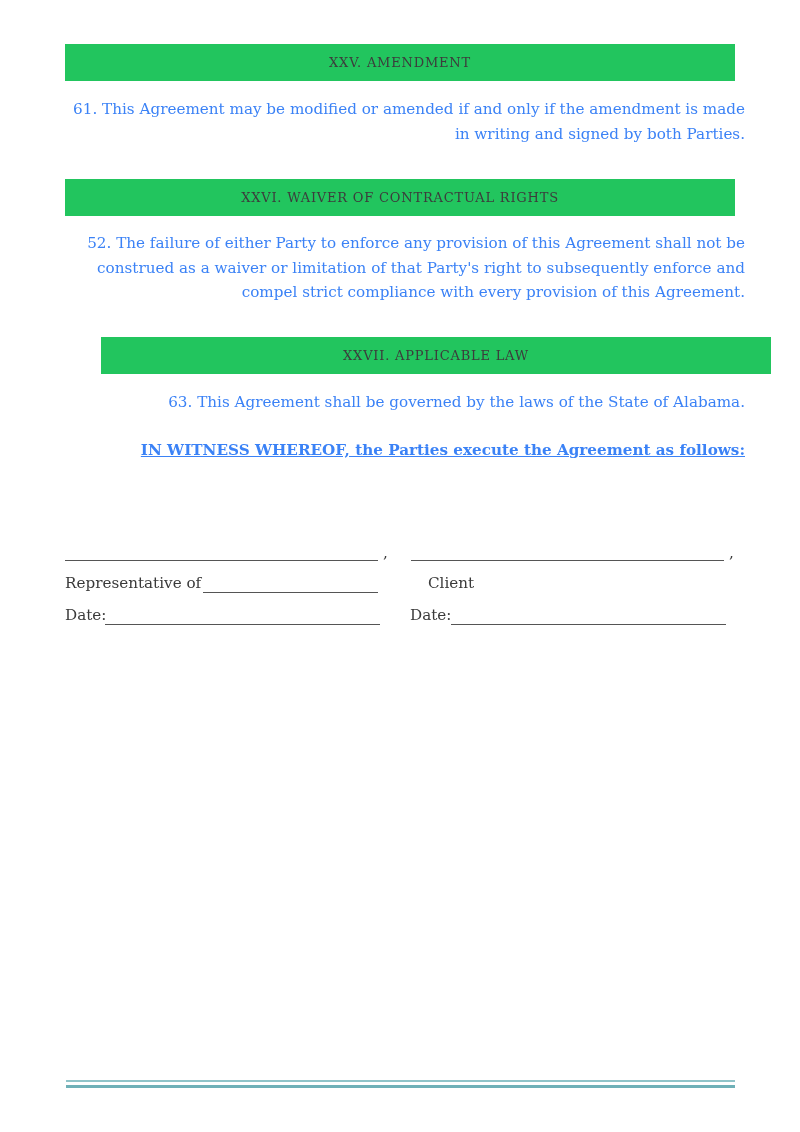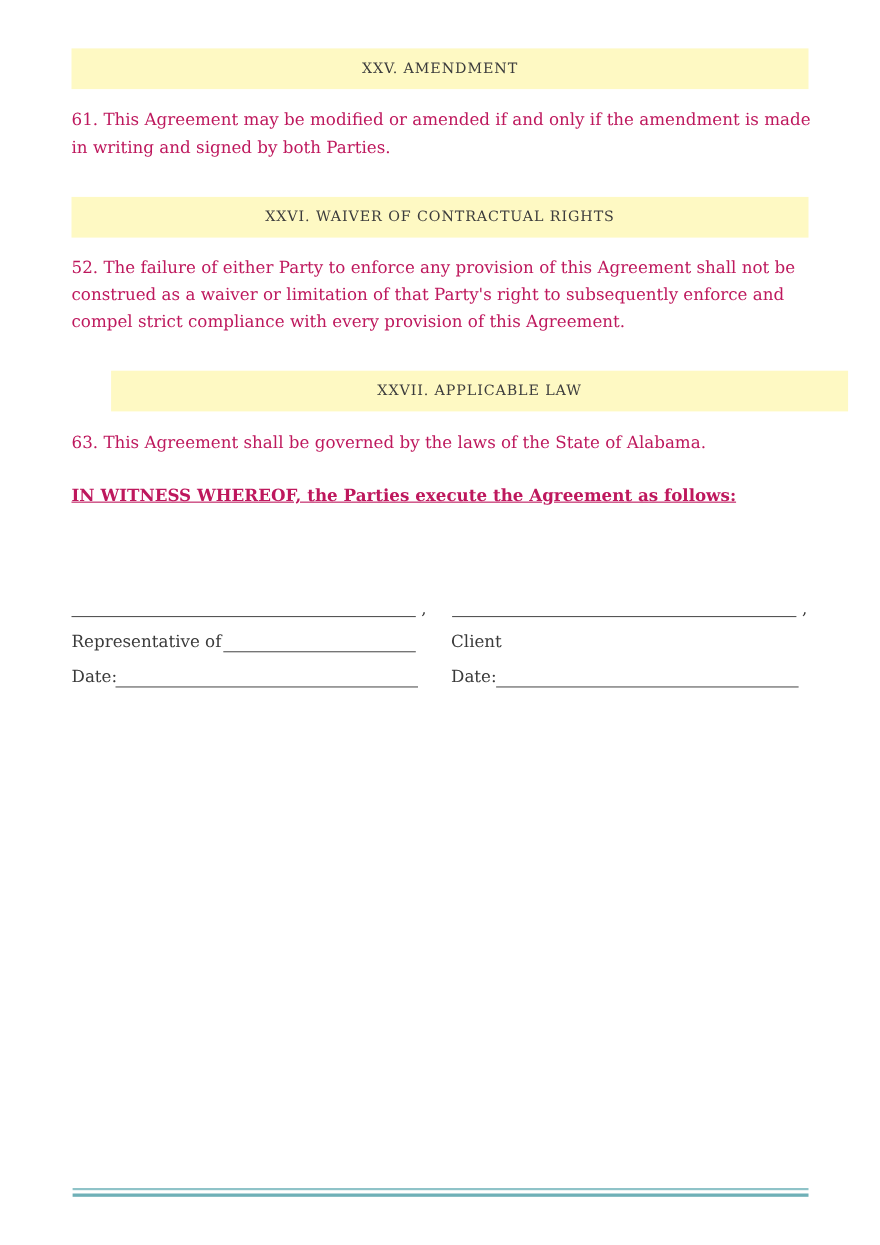--- a/index.html
+++ b/index.html
@@ -1,18 +1,18 @@
 <!DOCTYPE html>
 <html><head>
 <meta charset="utf-8">
 <style>
   html, body { margin:0; padding:0; background:#ffffff; }
   body { width:800px; height:1132px; position:relative; font-family:"DejaVu Serif", serif; color:#3a3a3a; overflow:hidden; }
-  .band { position:absolute; left:65px; width:670px; background:#fef9c3; text-align:center; font-size:13px; letter-spacing:0.8px; color:#3c3c3c; }
-  .para { position:absolute; left:65px; width:680px; font-size:15.2px; line-height:24.5px; color:#be185d; }
+  .band { position:absolute; left:65px; width:670px; background:#22c55e; text-align:center; font-size:13px; letter-spacing:0.8px; color:#3c3c3c; }
+  .para { position:absolute; left:65px; width:680px; font-size:15.2px; line-height:24.5px; color:#3b82f6;text-align:right; }
   .bold { font-weight:bold;text-decoration:underline; }
   .line { position:absolute; height:0; border-top:1px solid #555; }
   .txt { position:absolute; font-size:15.2px; color:#3a3a3a; }
   .footer1 { position:absolute; left:66px; width:669px; top:1080px; height:2px; background:#8fc3c8; }
   .footer2 { position:absolute; left:66px; width:669px; top:1085px; height:3px; background:#6fb0b7; }
 </style>
 </head>
 <body>
 
 <div class="band" style="top:44px;height:37px;line-height:37px;">XXV. AMENDMENT</div>
@@ -31,19 +31,19 @@
   <div class="txt" style="left:383px;top:544px;">,</div>
   <div class="txt" style="left:65px;top:574px;text-align:right;">Representative of</div>
   <div class="line" style="left:203px;top:592px;width:175px;"></div>
   <div class="txt" style="left:65px;top:606px;">Date:</div>
   <div class="line" style="left:105px;top:624px;width:275px;"></div>
 </div>
 
 <div>
   <div class="line" style="left:411px;top:560px;width:313px;"></div>
   <div class="txt" style="left:729px;top:544px;">,</div>
-  <div class="txt" style="left:410px;top:574px;">Client</div>
+  <div class="txt" style="left:428px;top:574px;">Client</div>
   <div class="txt" style="left:410px;top:606px;">Date:</div>
   <div class="line" style="left:451px;top:624px;width:275px;"></div>
 </div>
 
 <div class="footer1"></div>
 <div class="footer2"></div>
 
 </body></html>

